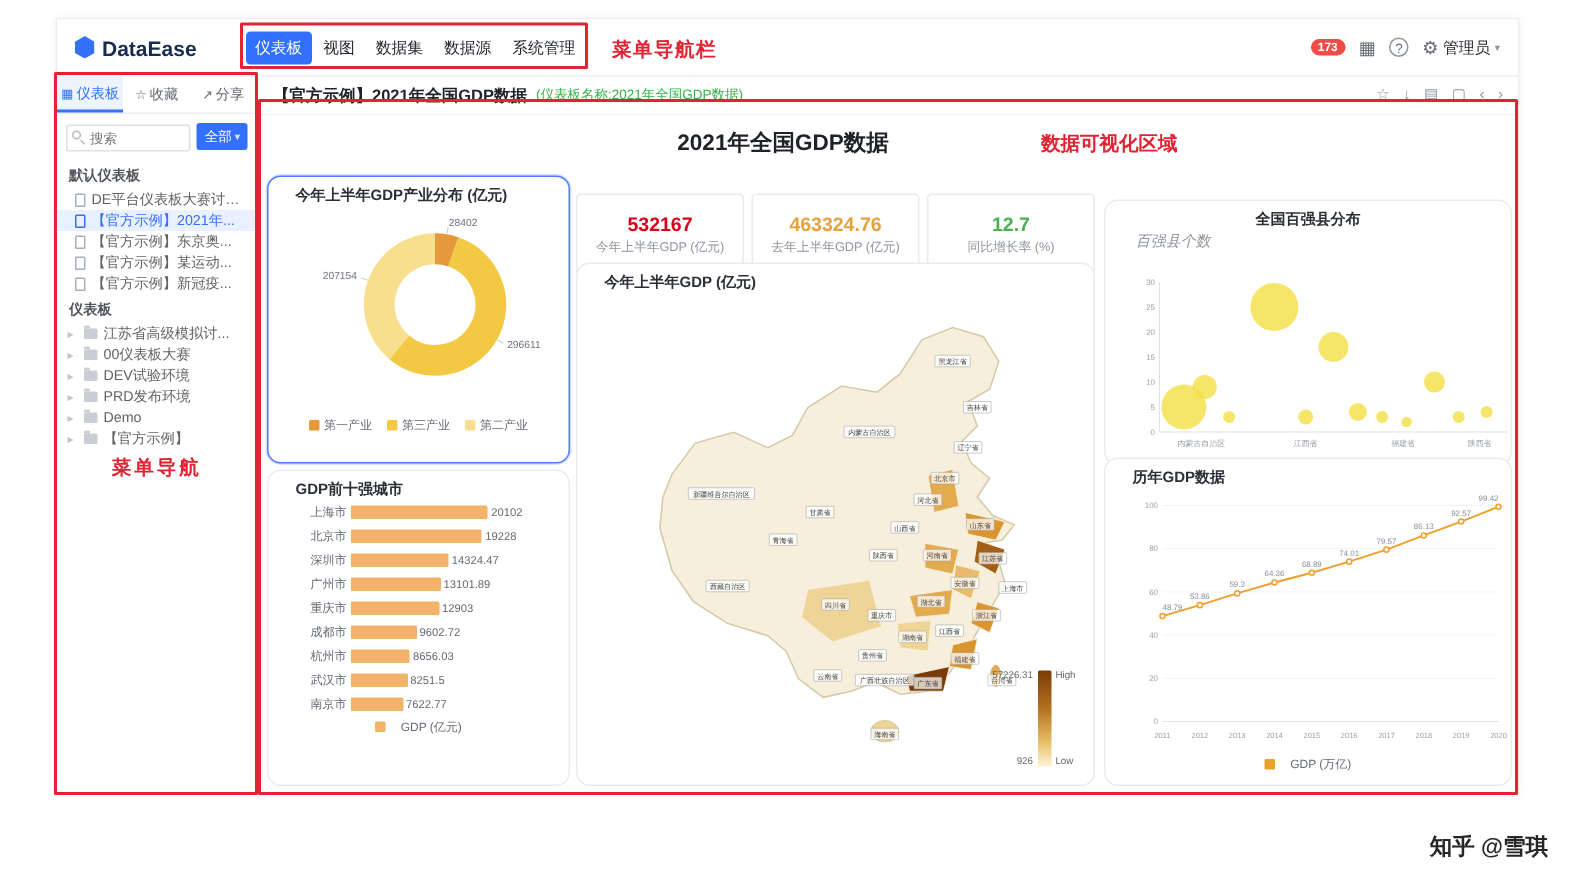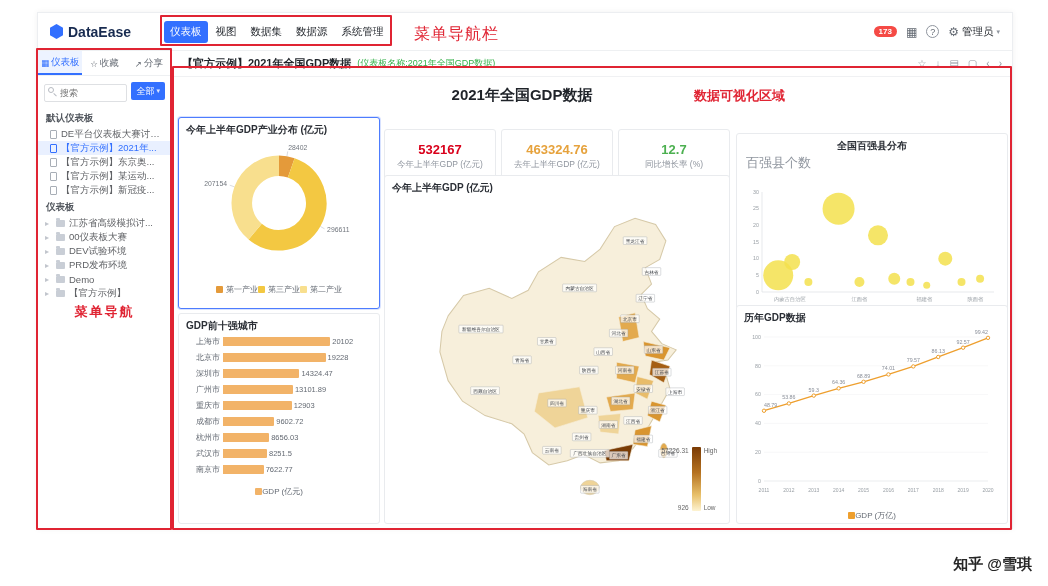--- a/index.html
+++ b/index.html
@@ -49,55 +49,55 @@
 .main{position:absolute;left:134px;top:38px;right:0;bottom:0;display:flex;flex-direction:column;}
 .crumbbar{height:26px;display:flex;align-items:center;padding:0 10px;border-bottom:1px solid #f0f1f3;gap:6px;}
 .crumb-title{font-size:11px;font-weight:bold;color:#1f2329;white-space:nowrap;}
 .crumb-note{font-size:9px;color:#34b14a;white-space:nowrap;}
 .crumb-tools{margin-left:auto;display:flex;gap:9px;color:#8f959e;font-size:10px;}
 .tool{cursor:pointer;}
 .dashboard{position:relative;flex:1;background:#fff;overflow:hidden;}
 .dash-title{position:absolute;top:9px;left:0;right:140px;text-align:center;font-size:15px;font-weight:bold;color:#1f2329;}
 .canvas-annot{position:absolute;left:522px;top:10px;color:#e02433;font-size:13px;font-weight:bold;}
 
-.panel{position:absolute;background:#fff;border:1px solid #e9ebee;border-radius:3px;padding:5px 7px;}
+.panel{position:absolute;background:#fff;border:1px solid #e9ebee;border-radius:9px;padding:5px 18px;}
 .panel-title{font-size:10px;color:#2b2f36;font-weight:bold;}
 .panel-title.center{text-align:center;}
 #donut-panel{left:6px;top:40px;width:202px;height:192px;border-color:#4d7cfe;box-shadow:0 0 0 1px rgba(77,124,254,.22);}
 #bars-panel{left:6px;top:236px;width:202px;height:211px;}
 #kpi-row{position:absolute;left:212px;top:52px;width:346px;height:54px;display:flex;gap:5px;}
 .kpi-card{flex:1;border:1px solid #e9ebee;border-radius:3px;background:#fff;display:flex;flex-direction:column;align-items:center;justify-content:center;gap:2px;}
 .kpi-value{font-size:13px;font-weight:bold;}
 .kpi-label{font-size:8.5px;color:#8f959e;}
 #map-panel{left:212px;top:98px;width:346px;height:349px;}
 #bubble-panel{left:564px;top:56px;width:272px;height:177px;}
 #line-panel{left:564px;top:228px;width:272px;height:219px;}
-.legend-row{display:flex;justify-content:center;align-items:center;margin-top:9px;}
+.legend-row{display:flex;justify-content:center;gap:10px;align-items:center;margin-top:2px;}
 .legend-item{display:flex;align-items:center;gap:3px;font-size:8px;color:#646a73;}
 .legend-text{font-size:8px;color:#646a73;}
 .sw{width:7px;height:7px;border-radius:1px;display:inline-block;}
 
 .bar-row{display:flex;align-items:center;height:16px;}
 .bar-label{width:37px;text-align:right;font-size:8px;color:#646a73;padding-right:3px;white-space:nowrap;}
 .bar-area{flex:1;display:flex;align-items:center;gap:2px;}
 .bar{height:9px;border-radius:0 1px 1px 0;}
 .bar-val{font-size:7.5px;color:#646a73;white-space:nowrap;}
 
 .map-host{position:absolute;left:4px;right:4px;top:19px;bottom:6px;display:flex;justify-content:center;align-items:center;}
 .map-scale{position:absolute;right:12px;bottom:12px;display:flex;gap:3px;height:64px;}
 .scale-nums,.scale-hl{display:flex;flex-direction:column;justify-content:space-between;font-size:6.5px;color:#666;}
 .scale-nums{text-align:right;}
 .scale-bar{width:9px;border-radius:1px;background:linear-gradient(#7a3b05 0%,#b57221 40%,#e8c06a 75%,#fdf3d2 100%);}
-.ylab{font-size:13px;color:#8f959e;margin:1px 0 12px 2px;}
+.ylab{font-size:10px;color:#8f959e;margin:1px 0 12px 2px;font-style:italic;}
 
 .annot-box{position:absolute;border:2px solid #e02433;pointer-events:none;border-radius:1px;}
 #nav-box{left:160px;top:15px;width:232px;height:31px;}
 #sidebar-box{left:36px;top:48px;width:136px;height:482px;}
 #main-box{left:172px;top:66px;width:840px;height:464px;}
-.annot-label{position:absolute;color:#e02433;font-size:16px;font-weight:normal;letter-spacing:1px;margin-left:6px;}
+.annot-label{position:absolute;color:#e02433;font-size:13px;font-weight:bold;letter-spacing:1px;}
 #nav-annot{left:408px;top:24px;}
 .watermark{position:absolute;right:16px;bottom:12px;font-size:15px;font-weight:bold;color:#262626;}
 .chart-host{position:relative;}
 </style>
 </head>
 <body>
 
 <div class="stage">
   <div class="app">
 

